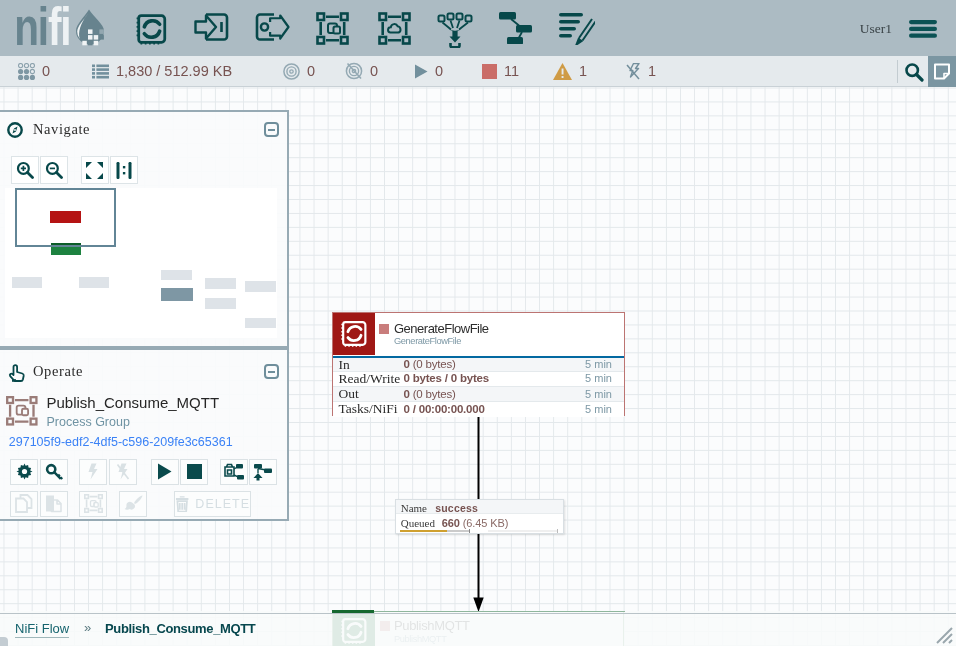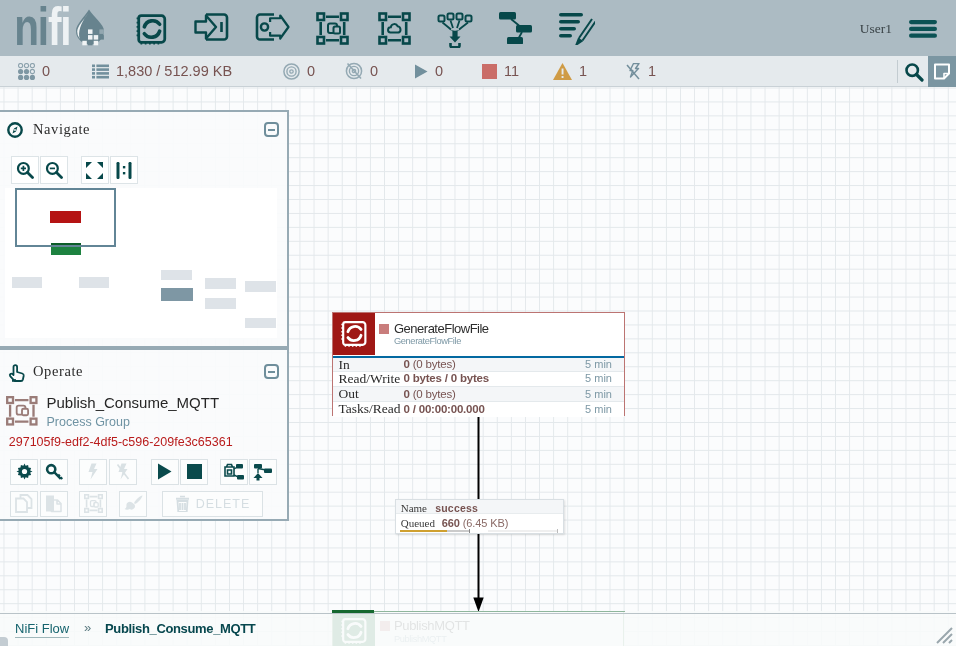--- a/index.html
+++ b/index.html
@@ -25,21 +25,21 @@
 .collapse { position:absolute; right:8px; top:10px; width:15px; height:15px; border:2px solid #6f8e9b; border-radius:4px; }
 .collapse:before { content:""; position:absolute; left:2px; right:2px; top:4.5px; height:2px; background:#6f8e9b; }
 #navigate { left:0; top:23px; width:289px; height:238px; }
 #operate { left:0; top:261px; width:289px; height:173px; }
 .navbtn { position:absolute; width:28px; height:28px; background:#fff; border:1px solid #dde4e7; display:flex; align-items:center; justify-content:center; }
 #minimap { position:absolute; left:5px; top:76px; width:272px; height:150px; background:#fff; }
 .mmrect { position:absolute; }
 
 #op-title { position:absolute; left:46.5px; top:44px; font-size:15px; color:#262626; }
 #op-sub { position:absolute; left:46.5px; top:64.5px; font-size:12.5px; color:#6f93a3; }
-#op-uuid { position:absolute; left:8.8px; top:85px; font-size:12.5px; color:#b91c1c; }
+#op-uuid { position:absolute; left:8.8px; top:85px; font-size:12.5px; color:#3b82f6; }
 .opbtn { position:absolute; width:28px; height:26px; background:#fcfdfd; border:1px solid #dbe2e5; display:flex; align-items:center; justify-content:center; }
 
 .proc { position:absolute; background:#fff; }
 .prow { position:absolute; left:0px; width:291.5px; height:15.3px; font-size:12px; }
 .prow .lbl { position:absolute; left:6px; top:-1px; font-family:"Liberation Serif",serif; font-size:13.5px; color:#2b2b2b; }
 .prow .val { position:absolute; left:71px; top:0.5px; color:#775351; font-size:11.5px; letter-spacing:-0.2px; }
 .prow .min { position:absolute; right:12px; top:0.5px; color:#7d98a5; font-size:11px; }
 </style>
 </head>
 <body>
@@ -246,21 +246,21 @@
           <span class="lbl">Read/Write</span>
           <span class="val"><b>0 bytes / 0 bytes</b></span>
           <span class="min">5 min</span>
         </div>
       <div class="prow" style="top:73.1px;background:#f4f6f8;border-top:1px solid #e4e9ec">
           <span class="lbl">Out</span>
           <span class="val"><b>0</b> (0 bytes)</span>
           <span class="min">5 min</span>
         </div>
       <div class="prow" style="top:88.4px;background:#fff;border-top:1px solid #e4e9ec">
-          <span class="lbl">Tasks/Read</span>
+          <span class="lbl">Tasks/NiFi</span>
           <span class="val"><b>0 / 00:00:00.000</b></span>
           <span class="min">5 min</span>
         </div>
     </div>
 
     <div class="abs" style="left:394.7px;top:411.8px;width:169.5px;height:34.8px;background:#fff;border:1px solid #d9dfe3;box-shadow:1px 1px 2px rgba(0,0,0,0.12)">
       <div class="abs" style="left:0;top:0;width:167.5px;height:14.7px;background:#f4f6f8;border-bottom:1px solid #e8ecee"></div>
       <div class="abs" style="left:5px;top:2px;font-family:'Liberation Serif',serif;font-size:11px;color:#3a3a3a">Name</div>
       <div class="abs" style="left:39.5px;top:2.5px;font-size:10.5px;font-weight:bold;color:#775351;letter-spacing:0.2px">success</div>
       <div class="abs" style="left:5px;top:17px;font-family:'Liberation Serif',serif;font-size:11px;color:#3a3a3a">Queued</div>
@@ -427,21 +427,21 @@
             </g>
             <path d="M6.5,8 a1.3,1.3 0 0 1 1.3,-1.3 h3 a1.3,1.3 0 0 1 1.3,1.3 v0.5 h-1 a1.3,1.3 0 0 0 -1.3,1.3 v2.7 h-2 a1.3,1.3 0 0 1 -1.3,-1.3 Z M10.2,9.7 a1,1 0 0 1 1,-1 h2 a1,1 0 0 1 1,1 v2.3 a1,1 0 0 1 -1,1 h-2 a1,1 0 0 1 -1,-1 Z" stroke-width="1.3"></path>
           </svg>
       </div>
       <div class="opbtn" style="left:119.2px;top:140.9px">
         <svg width="19" height="17" viewBox="0 0 19 17" fill="#dce3e6">
             <path d="M10,8 C12,4 16,1 18.5,0.5 18,3 15,7 11,9 Z"></path>
             <path d="M10.5,9.5 a3.4,3.4 0 0 1 -4.7,4.6 C4,15 2,15 0.5,14 c1.5,-0.8 1.8,-1.6 2,-3 a3.4,3.4 0 0 1 5.5,-3.4 Z"></path>
           </svg>
       </div>
-      <div class="opbtn" style="left:162px;top:140.9px;width:101px">
+      <div class="opbtn" style="left:174px;top:140.9px;width:77px">
         <svg width="15" height="17" viewBox="0 0 15 17" fill="#d5dee2">
             <path d="M1,2.8 h13 v2 h-13 Z M5,0.8 h5 v1.4 h-5 Z"></path>
             <path d="M2.5,6 h10 l-0.8,11 h-8.4 Z M5,8 v7 M7.5,8 v7 M10,8 v7" fill="none" stroke="#d5dee2" stroke-width="1.8"></path>
           </svg>
         <span style="font-size:12.5px;color:#d5dee2;margin-left:6px;letter-spacing:1px">DELETE</span>
       </div>
     </div>
 
     <div class="abs" style="left:0;top:524px;width:956px;height:35px;background:rgba(248,250,251,0.89)"></div>
     <div class="abs" style="left:0;top:525.8px;width:956px;height:1.2px;background:#b9c3c8"></div>

